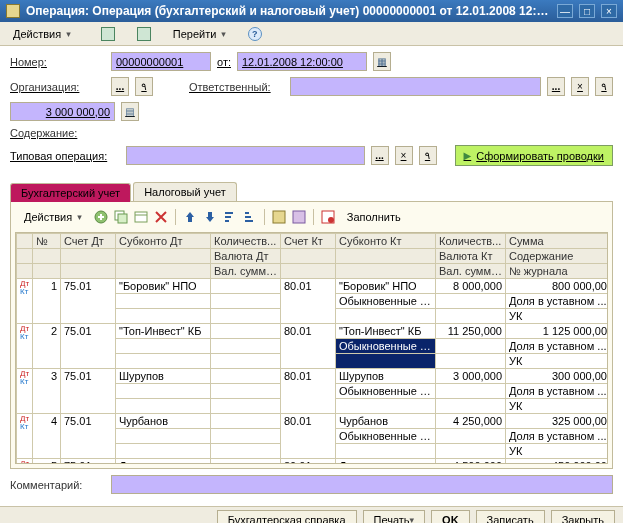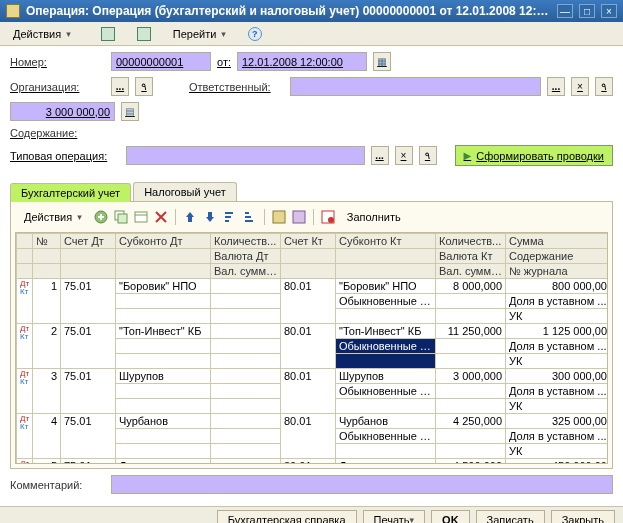--- a/index.html
+++ b/index.html
@@ -27,21 +27,21 @@
     border:1px solid #b5ae90; height:19px; padding:1px 4px; font-size:11px; background:#c4b5fd;
   }
   .btn-sm { height:19px; border:1px solid #b5ae90; background:#efece0; width:18px; cursor:pointer; font-size:10px; display:flex;align-items:center;justify-content:center;}
   .btn-sm.calc::before{content:"▤";color:#4a6c8f;}
   .btn-sm.cal::before{content:"▦";color:#4a6c8f;}
   .dots { font-weight:bold;}
   .greenbtn { height:21px; border:1px solid #7d9c63; background:#bef264; display:flex; align-items:center; padding:0 8px; gap:5px; cursor:pointer;}
   .greenbtn::before { content:"▶"; color:#3f8a3f; font-size:10px;}
   .tabs { display:flex; margin:4px 10px 0 10px; }
   .tab { padding:3px 10px; border:1px solid #c2bb9b; border-bottom:none; background:#efece0; margin-right:2px; border-radius:3px 3px 0 0; cursor:pointer;}
-  .tab.active { background:#bef264; position:relative; top:1px;}
+  .tab.active { background:#be185d; position:relative; top:1px;}
   .subpanel { border:1px solid #c2bb9b; margin:0 10px; background:#fdfbef; padding:4px; }
   .subtoolbar { display:flex; align-items:center; gap:4px; padding:2px 2px 6px 2px; }
   .subtoolbar .sep { width:1px; height:16px; background:#c8c0a2; margin:0 2px;}
   .sicon { width:16px; height:16px; cursor:pointer; display:inline-block; }
   .sicon svg { display:block; }
   .tablewrap { border:1px solid #c2bb9b; background:#fff; overflow:auto; height:232px;}
   table.grid { border-collapse:collapse; font-size:11px; width:100%; table-layout:fixed;}
   table.grid th, table.grid td {
     border:1px solid #cfc9ab; padding:1px 3px; vertical-align:top; overflow:hidden; white-space:nowrap; text-overflow:ellipsis;
     height:15px;

